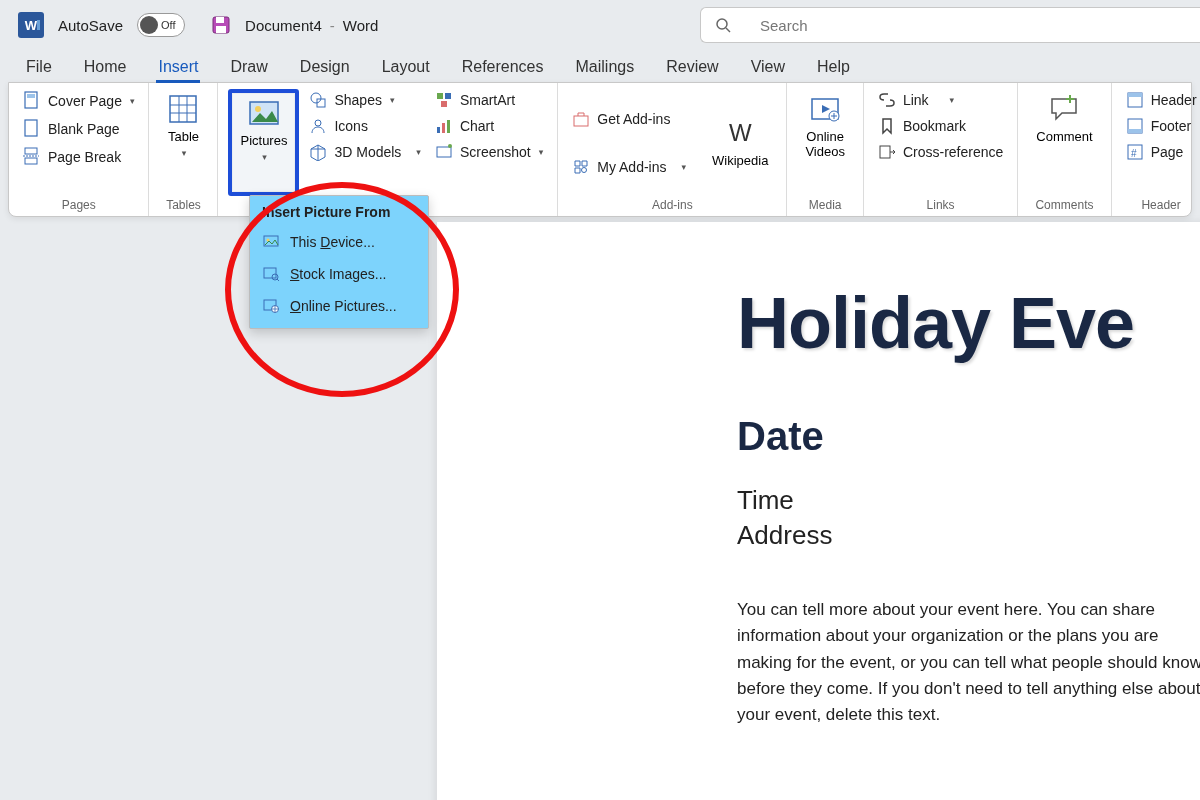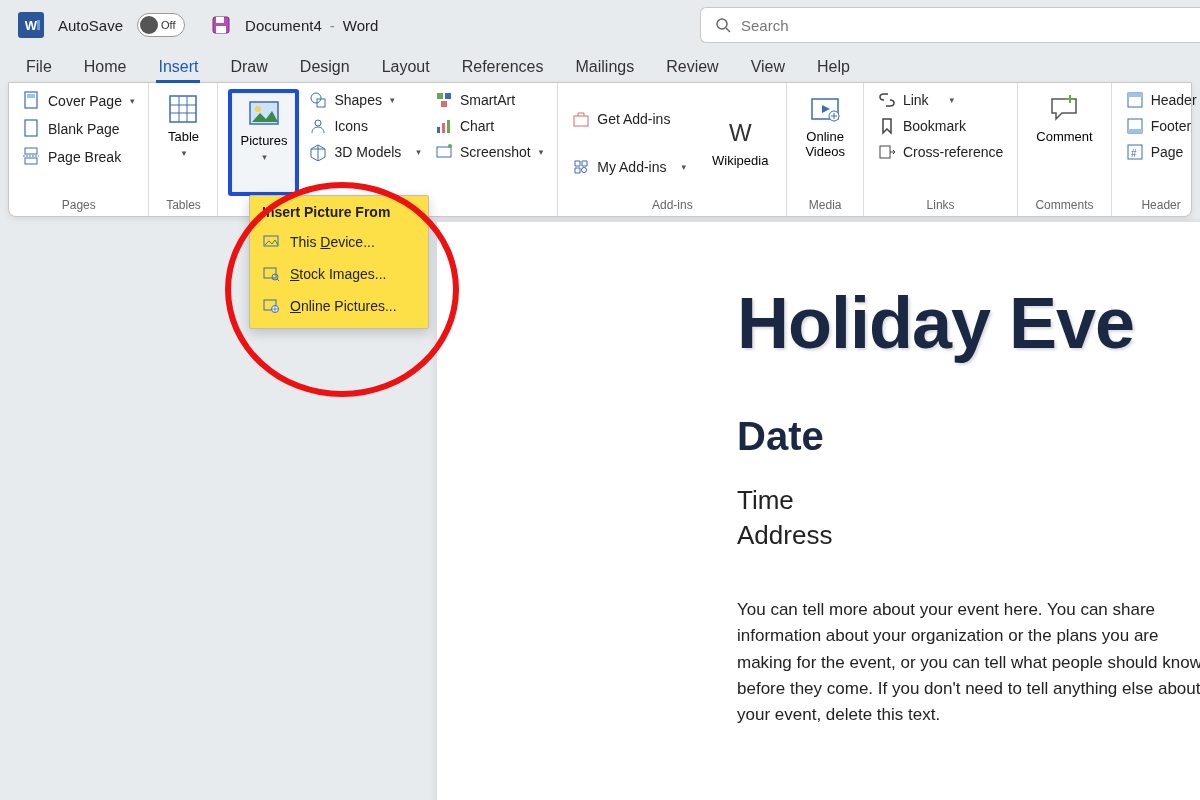--- a/index.html
+++ b/index.html
@@ -11,21 +11,21 @@
 .word-icon span { color: #fff; font-weight: bold; font-size: 13px; position: relative; }
 .word-icon span::after { content: ""; position: absolute; left: 100%; top: 50%; margin-top: -5px; width: 4px; height: 10px; border-left: 3px solid #69a0d8; }
 .autosave-label { font-size: 15px; color: #222; }
 .toggle { width: 48px; height: 24px; border-radius: 12px; border: 1px solid #999; background: #fff; position: relative; display: flex; align-items: center; text-align: right; }
 .toggle-knob { width: 18px; height: 18px; border-radius: 50%; background: #555; margin-left: 2px; }
 .toggle-text { font-size: 11px; margin-left: 3px; color: #333; }
 .save-icon { width: 20px; height: 20px; margin-left: 12px; }
 .doc-title { font-size: 15px; color: #222; }
 .doc-sep { margin: 0 8px; color: #888; }
 .searchbox { margin-left: auto; flex: 1; max-width: 500px; height: 36px; background: #fff; border: 1px solid #c8c8c8; border-right: none; border-radius: 6px 0 0 6px; display: flex; align-items: center; padding: 0 14px; gap: 10px; margin-right: -18px; }
-.search-ph { color: #777; font-size: 15px; }
+.search-ph { color: #777; font-size: 15px; margin-left: 19px; }
 
 
 .tabs { display: flex; gap: 28px; padding: 6px 24px 0; font-size: 16px; color: #333; }
 .tab { padding: 2px 2px 6px; cursor: default; }
 .tab.active { color: #185abd; position: relative; }
 .tab.active::after { content: ""; position: absolute; left: 0; right: 0; bottom: -1px; height: 3px; background: #185abd; }
 
 
 .ribbon { background: #fff; border: 1px solid #c8c8c8; border-radius: 0 0 8px 8px; margin: 0 8px; display: flex; height: 135px; box-shadow: 0 2px 6px rgba(0,0,0,0.08); }
 .group { border-right: 1px solid #dcdcdc; display: flex; flex-direction: column; padding: 6px 10px 4px; }
@@ -33,21 +33,21 @@
 .group-label { text-align: center; font-size: 12px; color: #666; padding-top: 2px; }
 .vstack { display: flex; flex-direction: column; gap: 4px; }
 .ritem { display: flex; align-items: center; gap: 7px; font-size: 14px; color: #222; padding: 2px 4px; white-space: nowrap; }
 .ritem svg { flex-shrink: 0; }
 .caret { font-size: 9px; color: #555; margin-left: 1px; }
 .bigbtn { display: flex; flex-direction: column; align-items: center; padding: 4px 8px; gap: 4px; font-size: 13px; }
 .bigbtn .ic { width: 32px; height: 32px; }
 .pictures-btn { border: 4px solid #1d4ed8; background: #f2f5f8; border-radius: 3px; box-shadow: inset 0 0 0 1px rgba(0,0,0,0.03); }
 
 
-.flyout { position: absolute; left: 249px; top: 195px; width: 180px; background: #fde047; border: 1px solid #bcbcbc; border-radius: 2px; box-shadow: 0 4px 12px rgba(0,0,0,0.18); z-index: 20; padding-bottom: 6px; }
+.flyout { position: absolute; left: 249px; top: 195px; width: 180px; background: #7dd3fc; border: 1px solid #bcbcbc; border-radius: 2px; box-shadow: 0 4px 12px rgba(0,0,0,0.18); z-index: 20; padding-bottom: 6px; }
 .flyout-title { font-size: 14px; font-weight: 600; padding: 8px 12px 6px; color: #222; }
 .flyout-item { display: flex; align-items: center; gap: 10px; padding: 7px 12px; font-size: 14px; color: #222; }
 .flyout-item .ul { text-decoration: underline; }
 
 
 .red-circle { position: absolute; left: 225px; top: 182px; width: 234px; height: 215px; border: 6px solid #e11; border-radius: 50%; z-index: 30; pointer-events: none; }
 
 
 .doc-page { position: absolute; left: 437px; top: 222px; right: -10px; bottom: -10px; background: #fff; box-shadow: -2px 0 8px rgba(0,0,0,0.08); padding: 60px 0 0 300px; overflow: hidden; }
 .doc-h1 { font-size: 72px; font-weight: 800; color: #1a2844; white-space: nowrap; text-shadow: 2px 2px 3px rgba(0,0,0,0.15); letter-spacing: -1px; }

